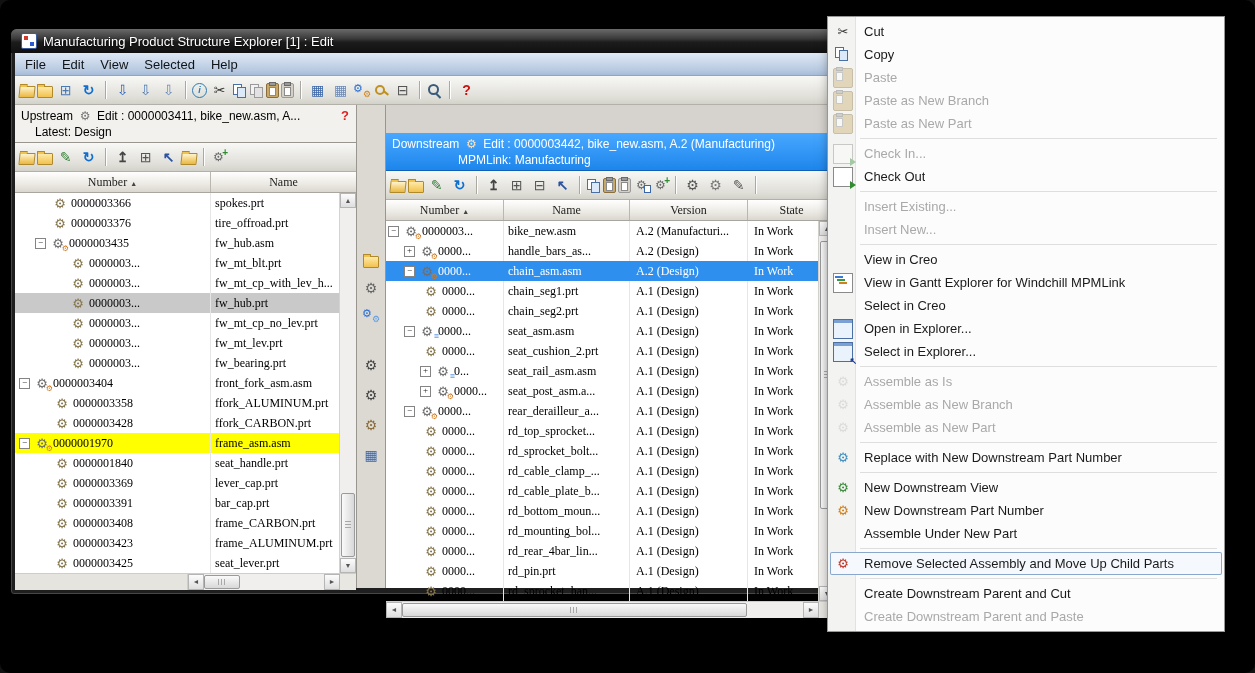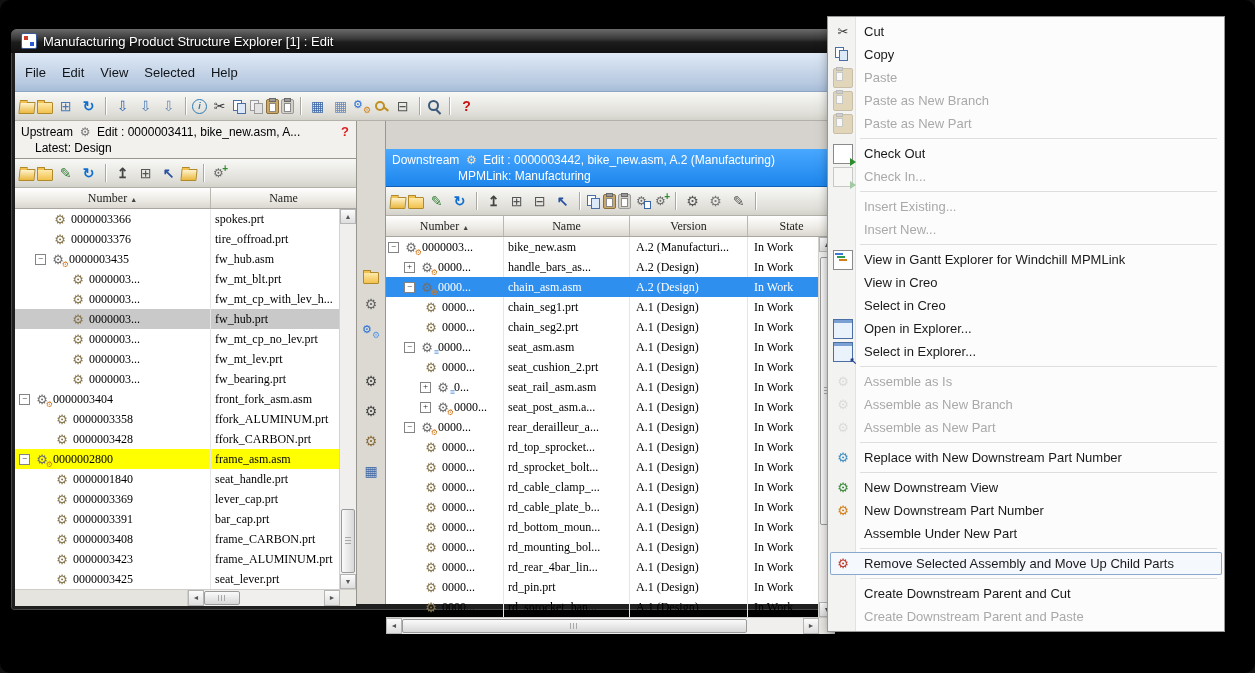--- a/index.html
+++ b/index.html
@@ -10,21 +10,21 @@
   .window{position:absolute;left:10px;top:28px;width:830px;background:#1f1f1f;border:1px solid #000;
           border-radius:7px 7px 4px 4px;box-shadow:inset 0 0 0 1px rgba(255,255,255,.18),3px 5px 18px rgba(0,0,0,.9);
           padding:0 4px 6px;box-sizing:border-box;}
   .titlebar{height:24px;display:flex;align-items:center;gap:6px;margin:0 -4px;padding:0 10px;color:#fff;font-size:13px;
             background:linear-gradient(#6a6a6a,#3a3a3a 40%,#1c1c1c 55%,#101010);border-radius:6px 6px 0 0;}
   .app-icon{width:14px;height:14px;background:#fff;border:1px solid #3a5a9a;position:relative;flex:none;border-radius:2px;}
   .app-icon::before{content:"";position:absolute;left:2px;top:2px;width:4px;height:4px;background:#d23a2a;}
   .app-icon::after{content:"";position:absolute;right:2px;bottom:2px;width:4px;height:4px;background:#2a5ad2;}
   .title-text{text-shadow:0 1px 2px #000;white-space:nowrap;}
   .menubar{height:22px;display:flex;align-items:center;background:linear-gradient(#dfe9f5,#b7c9e0 80%,#a6bcd8);
-           border-bottom:1px solid #8fa6c2;font-size:13px;color:#101418;padding:8px 2px;}
+           border-bottom:1px solid #8fa6c2;font-size:13px;color:#101418;padding:0 2px;}
   .mb-item{padding:0 8px;height:100%;display:flex;align-items:center;}
 
   .toolbar{display:flex;align-items:center;background:linear-gradient(#f8f8f6,#e0dfd9 75%,#d3d2ca);
            border-bottom:1px solid #b2b0a8;}
   .toolbar.main{height:28px;padding:0 4px;gap:2px;}
   .panel-tb{height:28px;padding:0 4px;gap:2px;}
   .tbi{width:21px;height:21px;display:inline-flex;align-items:center;justify-content:center;font-size:14px;line-height:1;flex:none;}
   .tb-sep{width:1px;height:18px;background:#aaa8a0;box-shadow:1px 0 0 #fff;margin:0 4px;flex:none;}
 
   .content{display:flex;height:483px;background:#d6d3ce;}
@@ -356,21 +356,21 @@
                     <span class="tn tn-part"></span>
                     <span>0000003428</span>
                   </div>
                   <div class="cell cname l">ffork_CARBON.prt</div>
                 </div>
                 <div class="trow sel-yellow">
                   <div class="cell cnum l">
                     <span class="ind" style="width: 4px;"></span>
                     <span class="exp exp-open"></span>
                     <span class="tn tn-asm"></span>
-                    <span>0000002800</span>
+                    <span>0000001970</span>
                   </div>
                   <div class="cell cname l">frame_asm.asm</div>
                 </div>
                 <div class="trow">
                   <div class="cell cnum l">
                     <span class="ind" style="width: 38px;"></span>
                     <span class="tn tn-part"></span>
                     <span>0000001840</span>
                   </div>
                   <div class="cell cname l">seat_handle.prt</div>
@@ -737,53 +737,53 @@
         </span>
         <span class="menu-label">Paste as New Branch</span>
       </div>
       <div class="menu-item disabled">
         <span class="menu-gutter">
           <span class="tbi shape-paste"></span>
         </span>
         <span class="menu-label">Paste as New Part</span>
       </div>
       <div class="menu-sep"></div>
-      <div class="menu-item">
+      <div class="menu-item disabled">
         <span class="menu-gutter">
           <span class="tbi shape-checkout"></span>
         </span>
+        <span class="menu-label">Check In...</span>
+      </div>
+      <div class="menu-item">
+        <span class="menu-gutter">
+          <span class="tbi shape-checkout"></span>
+        </span>
         <span class="menu-label">Check Out</span>
-      </div>
-      <div class="menu-item disabled">
-        <span class="menu-gutter">
-          <span class="tbi shape-checkout"></span>
-        </span>
-        <span class="menu-label">Check In...</span>
       </div>
       <div class="menu-sep"></div>
       <div class="menu-item disabled">
         <span class="menu-gutter"></span>
         <span class="menu-label">Insert Existing...</span>
       </div>
       <div class="menu-item disabled">
         <span class="menu-gutter"></span>
         <span class="menu-label">Insert New...</span>
       </div>
       <div class="menu-sep"></div>
       <div class="menu-item">
-        <span class="menu-gutter">
-          <span class="tbi shape-gantt"></span>
-        </span>
-        <span class="menu-label">View in Gantt Explorer for Windchill MPMLink</span>
-      </div>
-      <div class="menu-item">
         <span class="menu-gutter"></span>
         <span class="menu-label">View in Creo</span>
       </div>
       <div class="menu-item">
+        <span class="menu-gutter">
+          <span class="tbi shape-gantt"></span>
+        </span>
+        <span class="menu-label">View in Gantt Explorer for Windchill MPMLink</span>
+      </div>
+      <div class="menu-item">
         <span class="menu-gutter"></span>
         <span class="menu-label">Select in Creo</span>
       </div>
       <div class="menu-item">
         <span class="menu-gutter">
           <span class="tbi shape-window"></span>
         </span>
         <span class="menu-label">Open in Explorer...</span>
       </div>
       <div class="menu-item">

